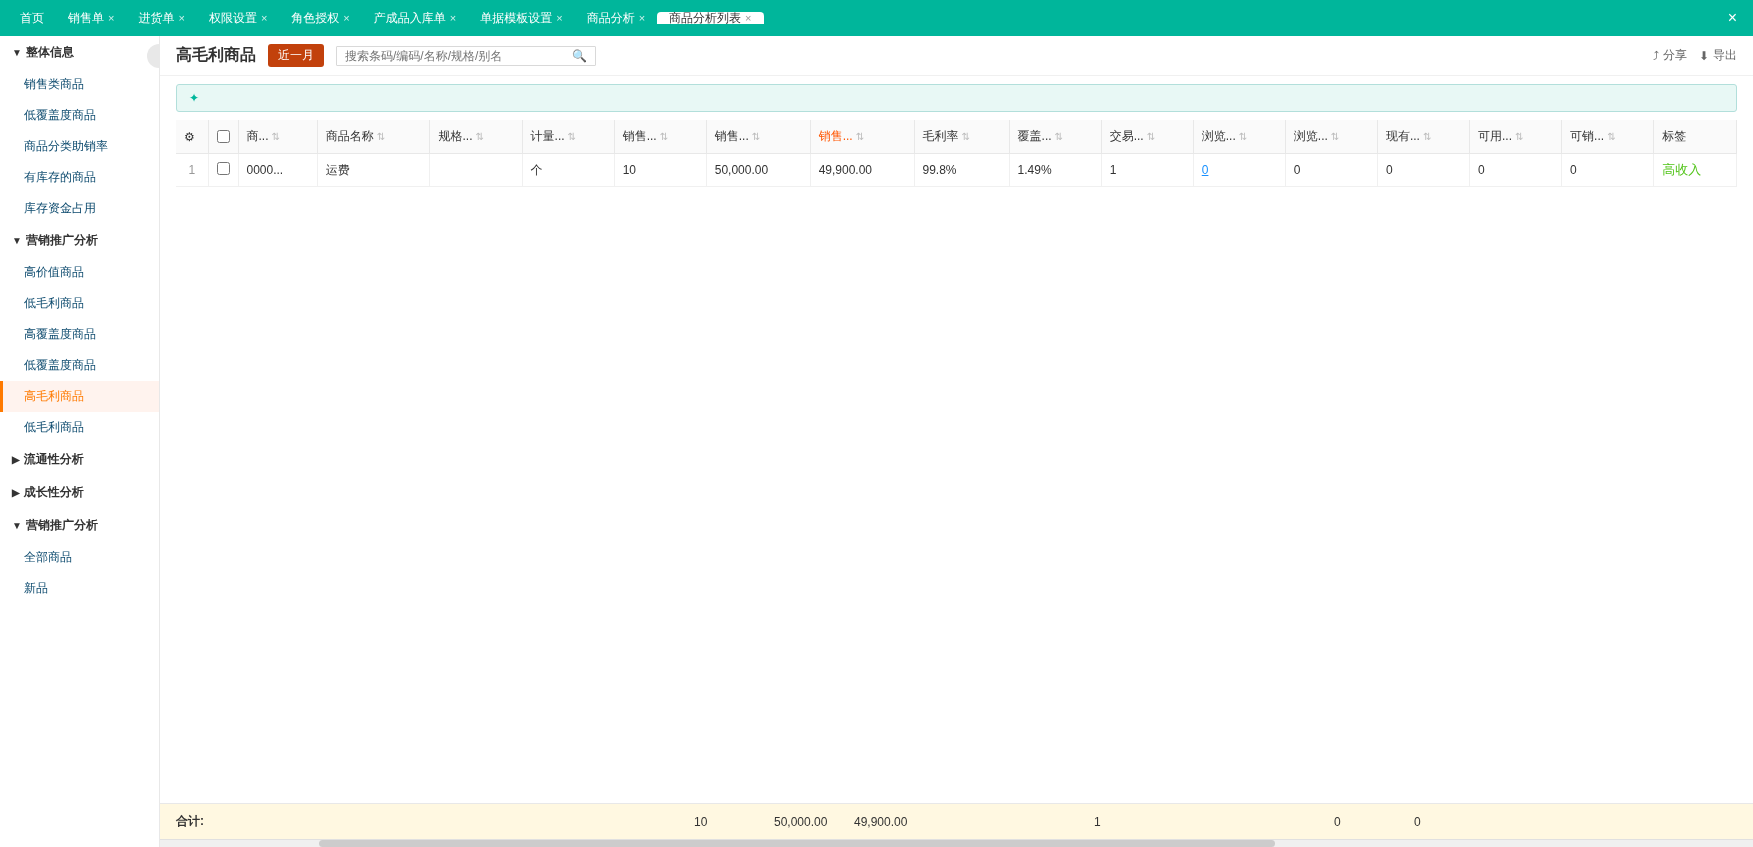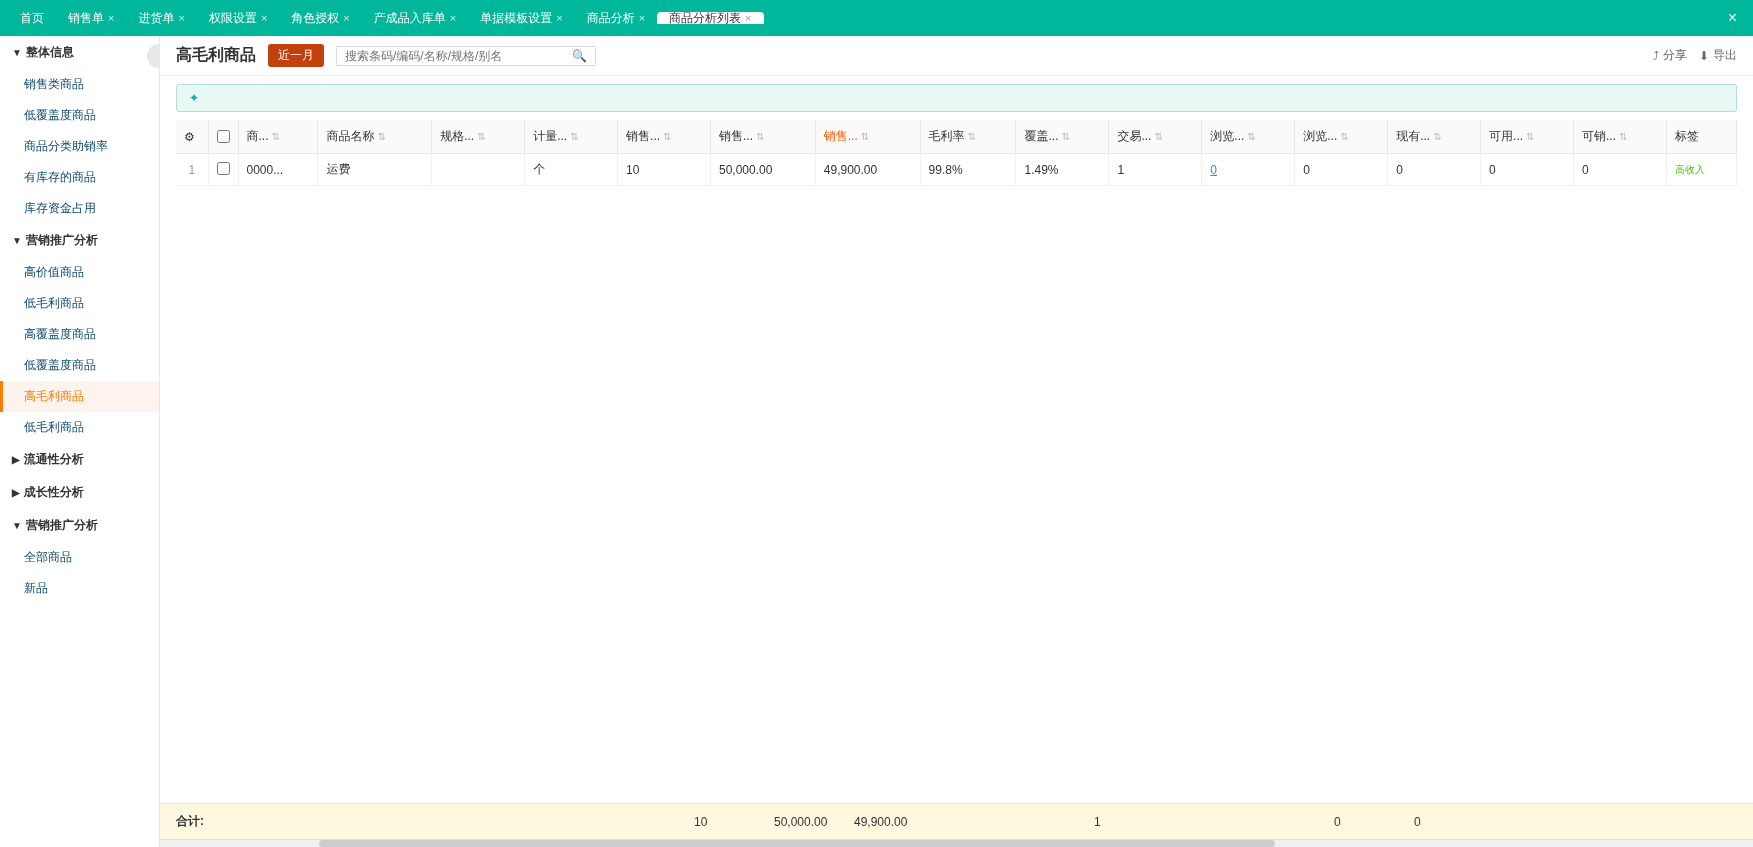--- a/index.html
+++ b/index.html
@@ -221,21 +221,21 @@
       border-bottom: 1px solid #f0f0f0;
     }
     tbody td {
       padding: 7px 8px;
       color: #333;
       border-right: 1px solid #f0f0f0;
       white-space: nowrap;
     }
     .tag-green {
       color: #52c41a;
-      font-size: 10px;
+      font-size: 13px;
       text-align: right;
     }
     .link-style {
       color: #1890ff;
       cursor: pointer;
       text-decoration: underline;
     }
 
     
     .table-footer {

